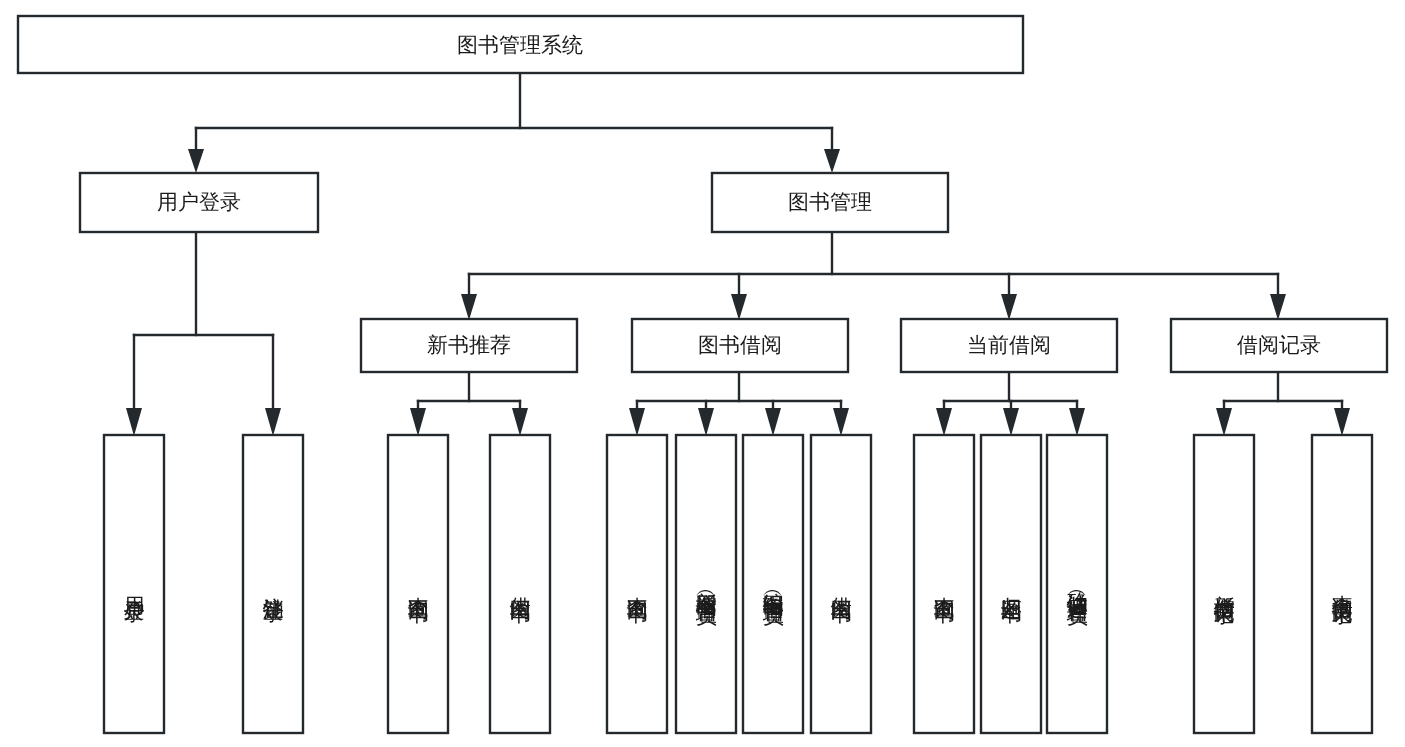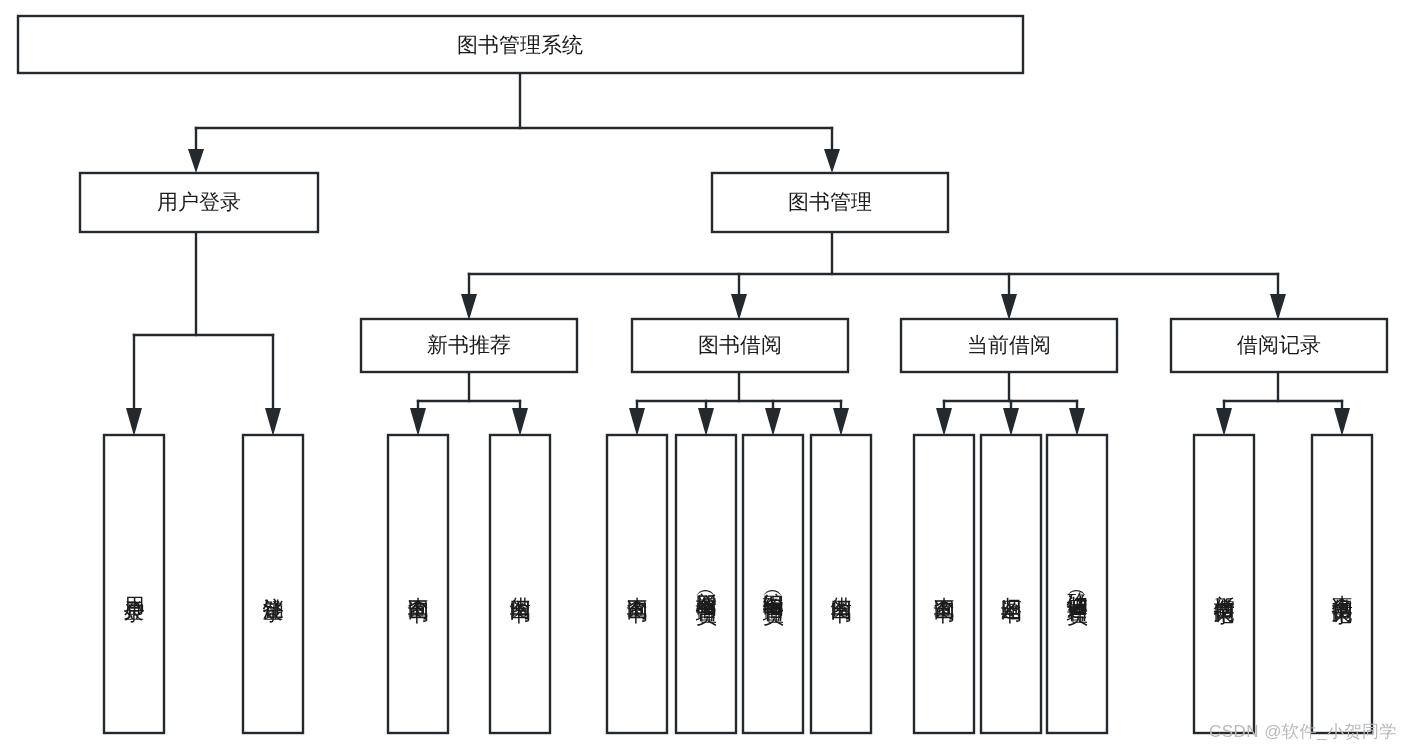--- a/index.html
+++ b/index.html
@@ -196,14 +196,13 @@
   <div class="node-label-v" style="left:743px; top:435px; width:60px; height:298px;">编辑图书（管理员）</div>
   <div class="node-label-v" style="left:811px; top:435px; width:60px; height:298px;">借阅图书</div>
 
   <div class="node-label-v" style="left:914px; top:435px; width:60px; height:298px;">查询图书</div>
   <div class="node-label-v" style="left:981px; top:435px; width:60px; height:298px;">归还图书</div>
   <div class="node-label-v" style="left:1047px; top:435px; width:60px; height:298px;">确认归还（管理员）</div>
 
   <div class="node-label-v" style="left:1194px; top:435px; width:60px; height:298px;">新增借阅记录</div>
   <div class="node-label-v" style="left:1312px; top:435px; width:60px; height:298px;">查询借阅记录</div>
 
-  <div class="watermark">CSDN @软件_小贺同学</div>
 </div>
 
 </body></html>

